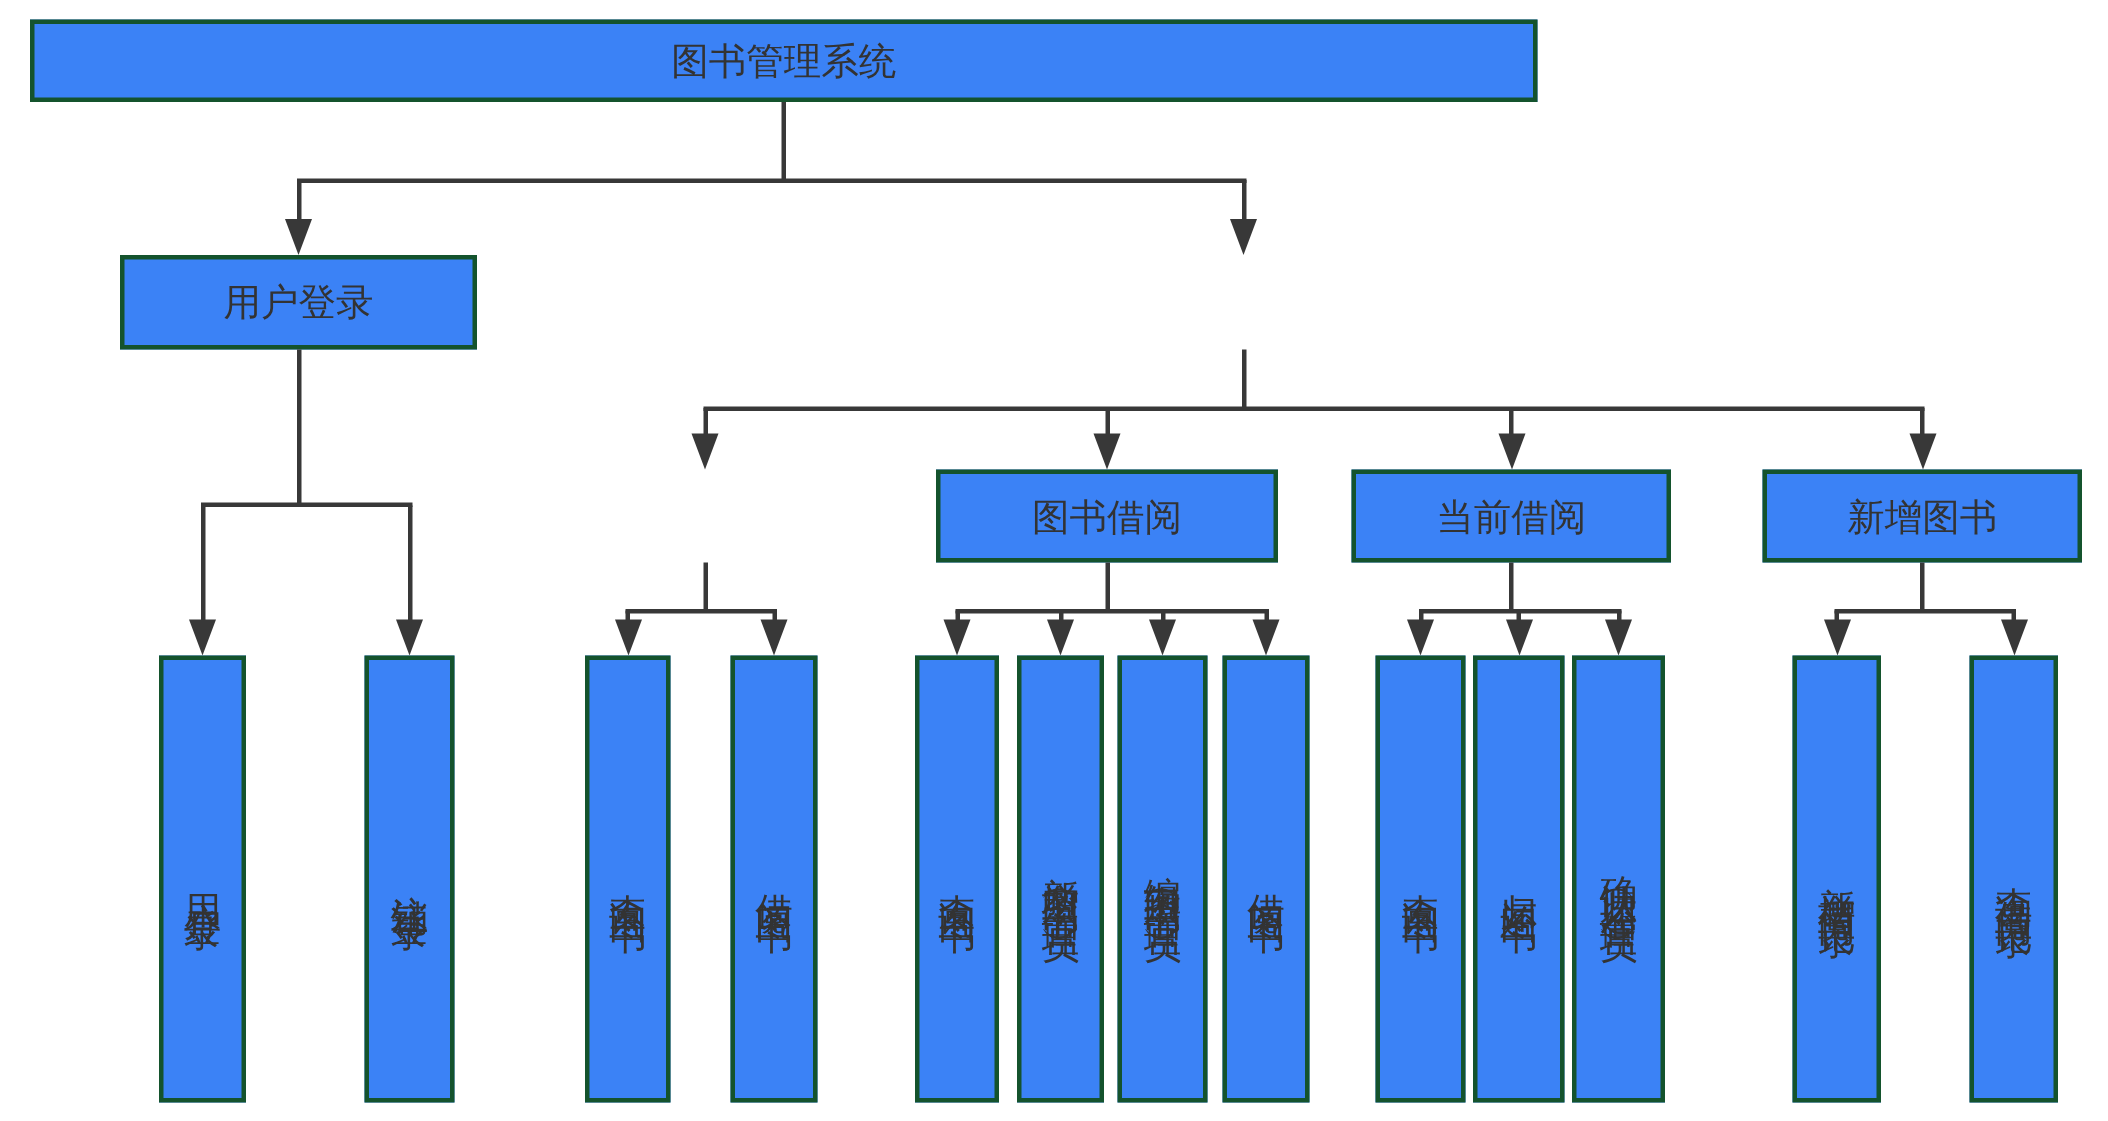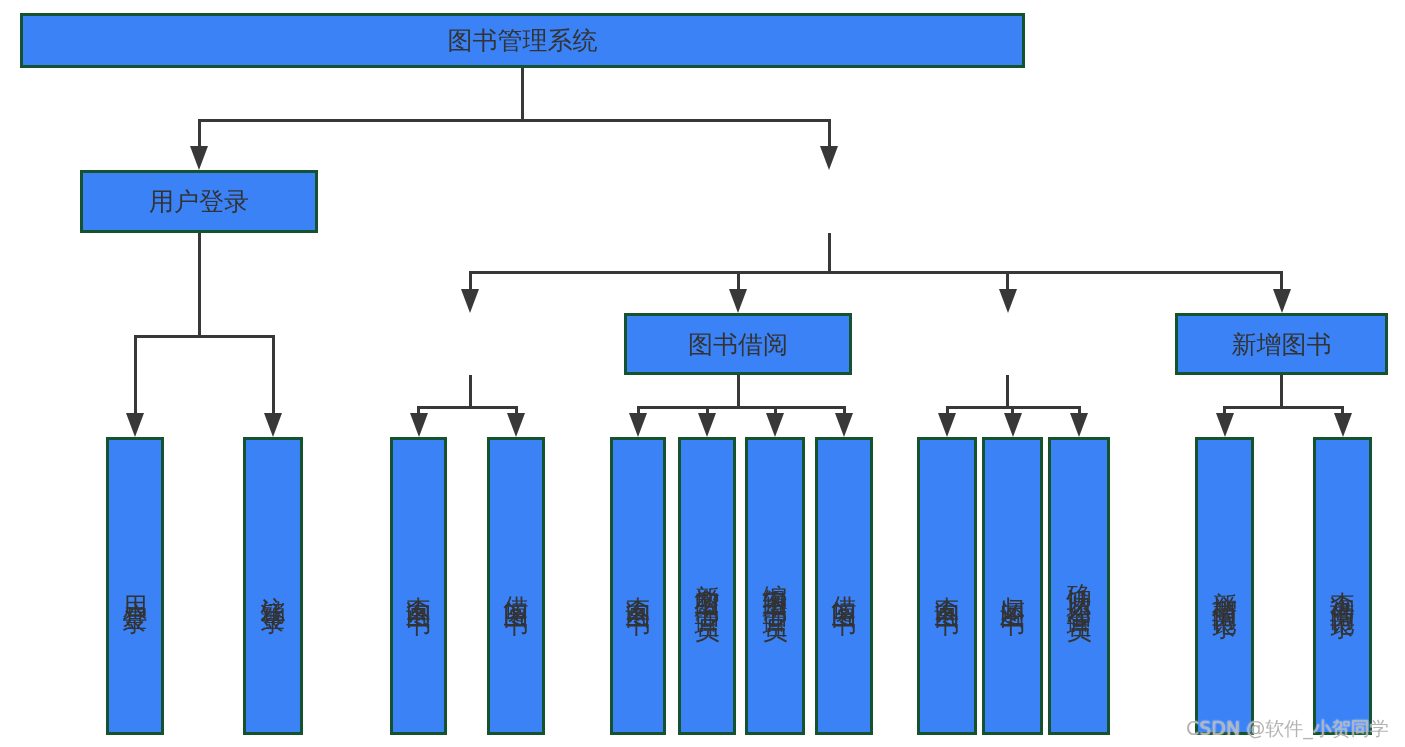--- a/index.html
+++ b/index.html
@@ -62,41 +62,41 @@
 </head>
 <body>
 
 <div id="canvas">
 
   <div class="box" style="left:20px; top:13px; width:1005px; height:55px;">图书管理系统</div>
 
   <div class="box" style="left:80px; top:170px; width:238px; height:63px;">用户登录</div>
 
   <div class="box" style="left:624px; top:313px; width:228px; height:62px;">图书借阅</div>
+  <div class="box" style="left:901px; top:313px; width:213px; height:62px;">当前借阅</div>
   <div class="box" style="left:1175px; top:313px; width:213px; height:62px;">新增图书</div>
 
   <div class="box leaf" style="left:106px; top:437px; width:58px; height:298px;">用户登录</div>
   <div class="box leaf" style="left:243px; top:437px; width:60px; height:298px;">注销登录</div>
 
   <div class="box leaf" style="left:390px; top:437px; width:57px; height:298px;">查询图书</div>
   <div class="box leaf" style="left:487px; top:437px; width:58px; height:298px;">借阅图书</div>
 
   <div class="box leaf" style="left:610px; top:437px; width:56px; height:298px;">查询图书</div>
   <div class="box leaf" style="left:678px; top:437px; width:58px; height:298px;">新增图书（管理员）</div>
   <div class="box leaf" style="left:745px; top:437px; width:60px; height:298px;">编辑图书（管理员）</div>
   <div class="box leaf" style="left:815px; top:437px; width:58px; height:298px;">借阅图书</div>
 
   <div class="box leaf" style="left:917px; top:437px; width:60px; height:298px;">查询图书</div>
   <div class="box leaf" style="left:982px; top:437px; width:61px; height:298px;">归还图书</div>
   <div class="box leaf" style="left:1048px; top:437px; width:62px; height:298px;">确认归还（管理员）</div>
 
   <div class="box leaf" style="left:1195px; top:437px; width:59px; height:298px;">新增借阅记录</div>
   <div class="box leaf" style="left:1313px; top:437px; width:59px; height:298px;">查询借阅记录</div>
 
-  <div class="watermark">CSDN @软件_小贺同学</div>
 <div class="line" style="left: 521px; top: 68px; width: 3px; height: 52px;"></div>
     <div class="line" style="left: 197.5px; top: 118.5px; width: 633px; height: 3px;"></div>
     <div class="line" style="left: 197.5px; top: 120px; width: 3px; height: 30px;"></div>
     <div class="arrow" style="left: 190px; top: 146px;"></div>
     <div class="line" style="left: 827.5px; top: 120px; width: 3px; height: 30px;"></div>
     <div class="arrow" style="left: 820px; top: 146px;"></div>
     <div class="line" style="left: 197.5px; top: 233px; width: 3px; height: 103.5px;"></div>
     <div class="line" style="left: 133.5px; top: 335px; width: 141px; height: 3px;"></div>
     <div class="line" style="left: 133.5px; top: 336.5px; width: 3px; height: 80.5px;"></div>
     <div class="arrow" style="left: 126px; top: 413px;"></div>

